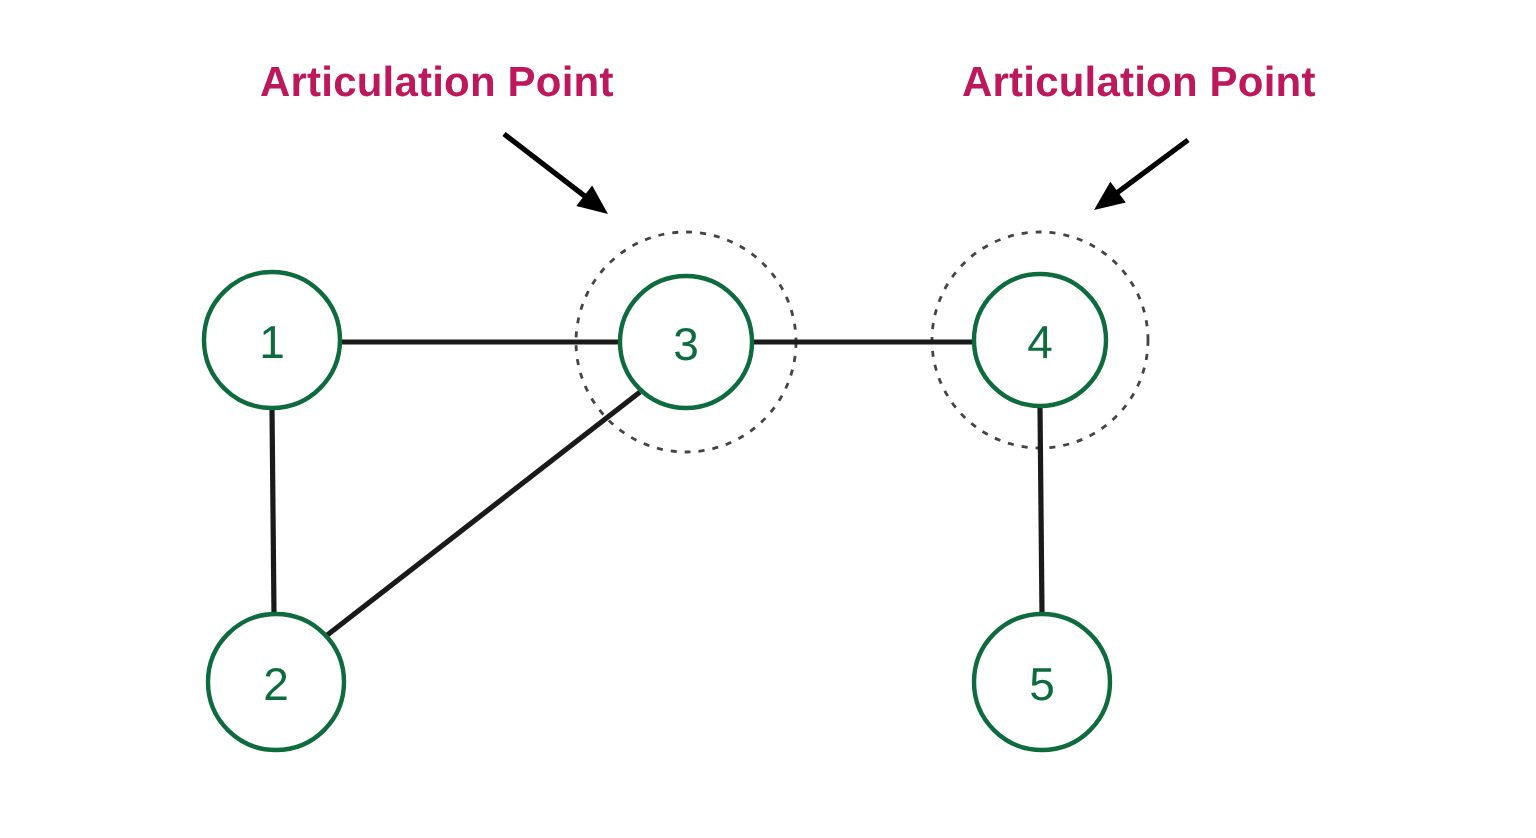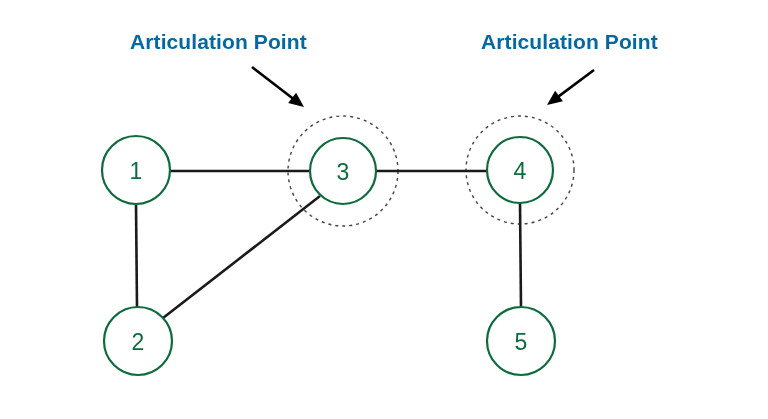--- a/index.html
+++ b/index.html
@@ -53,21 +53,21 @@
     stroke: #000000;
     stroke-width: 2.6;
     fill: none;
   }
   .annot-head {
     fill: #000000;
     stroke: none;
   }
   .annot-text {
     position: absolute;
-    color: #0369a1;
+    color: #be185d;
     font-family: "Liberation Sans", sans-serif;
     font-size: 21px;
     font-weight: bold;
     white-space: nowrap;
     letter-spacing: 0.1px;
   }
 </style>
 </head>
 <body>
 

